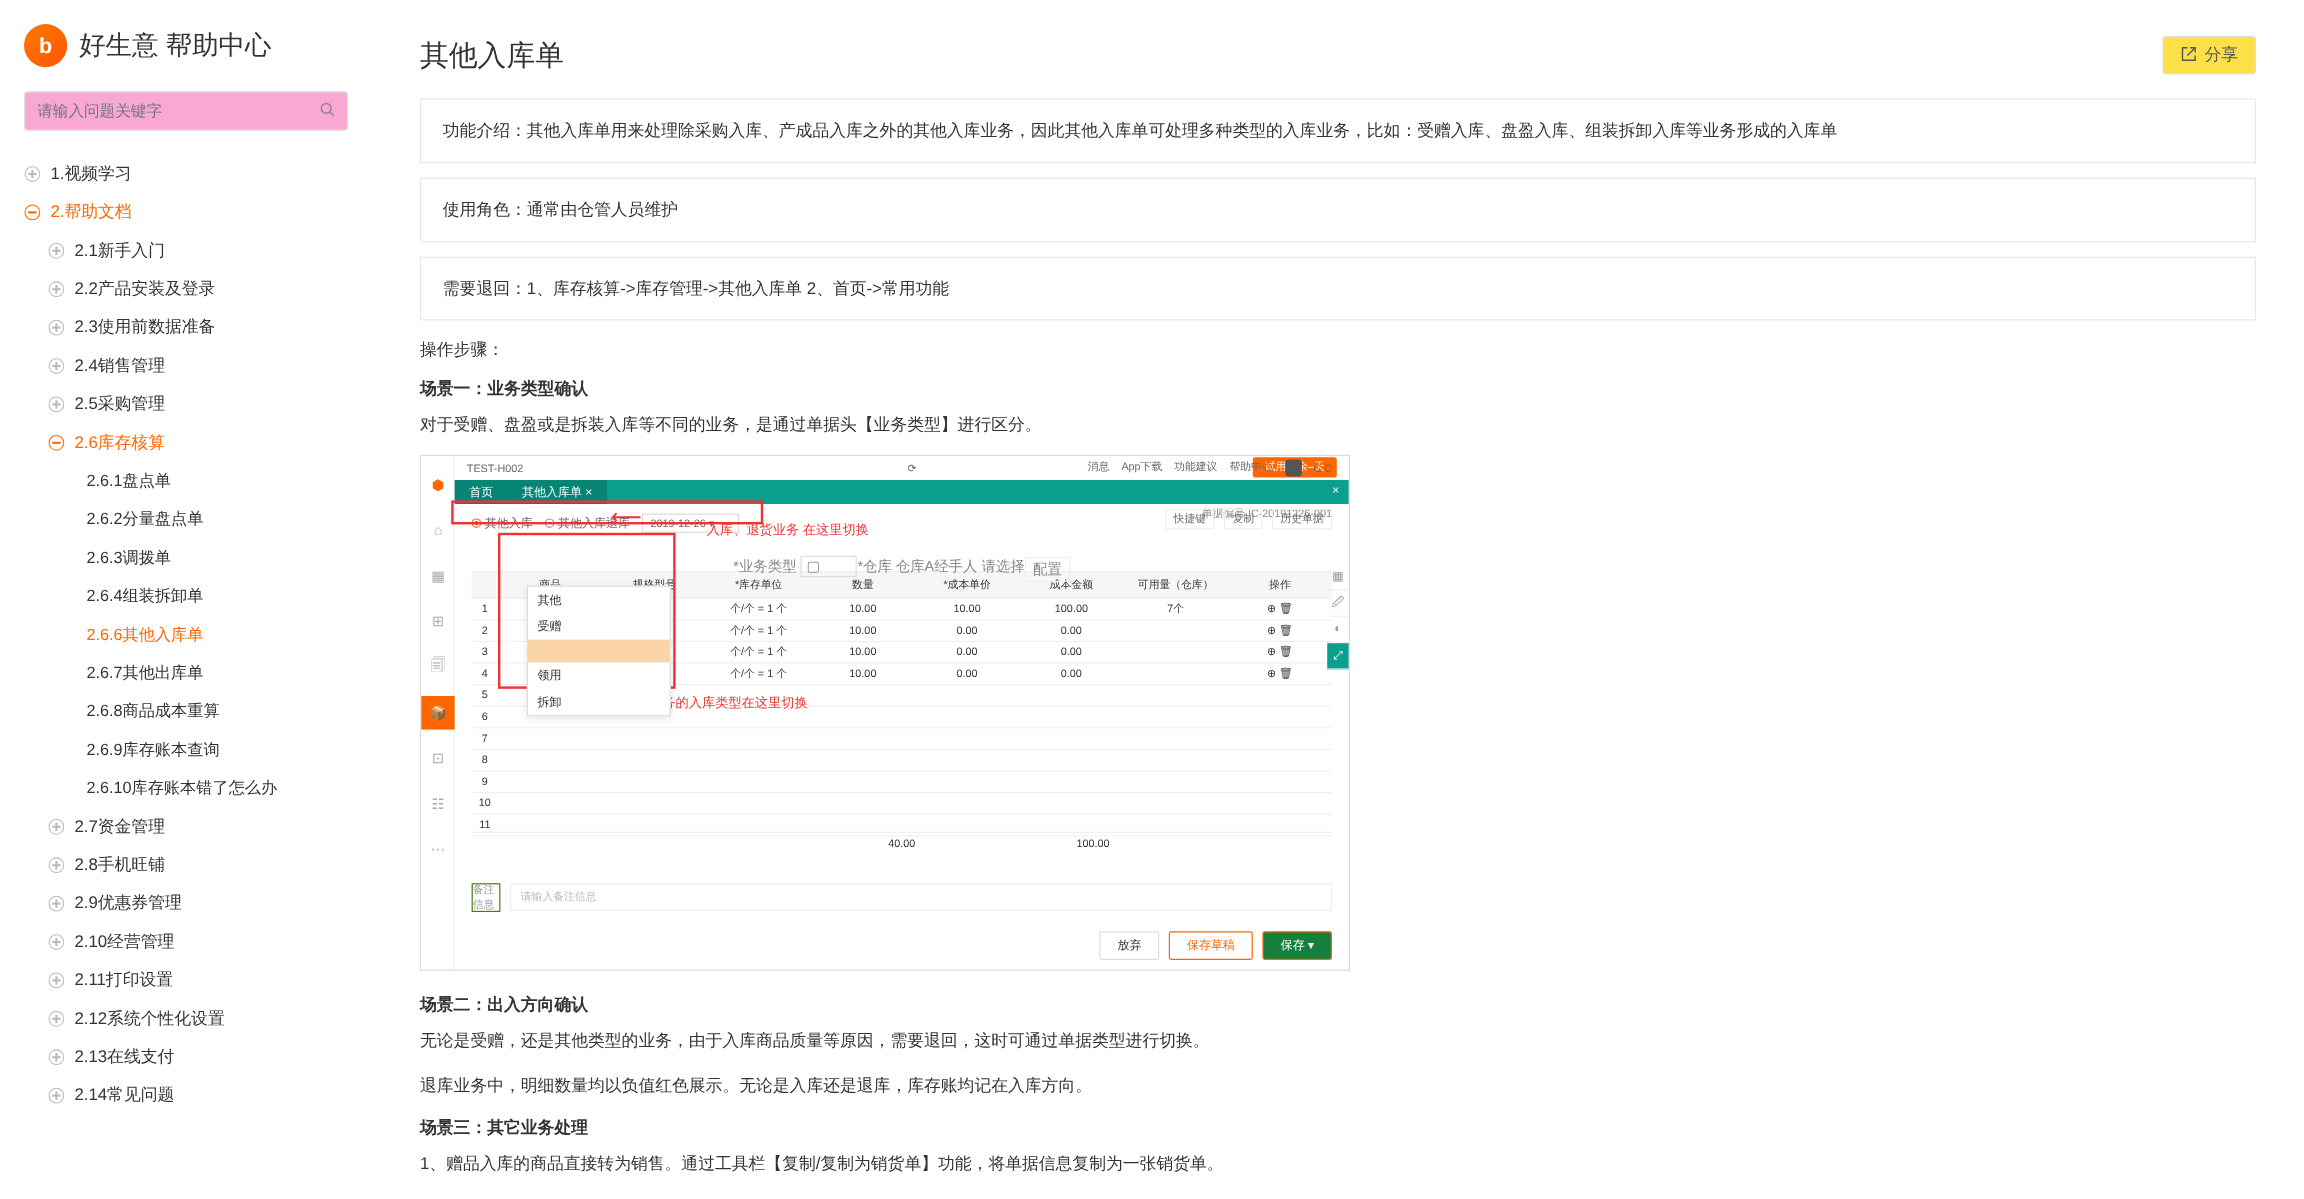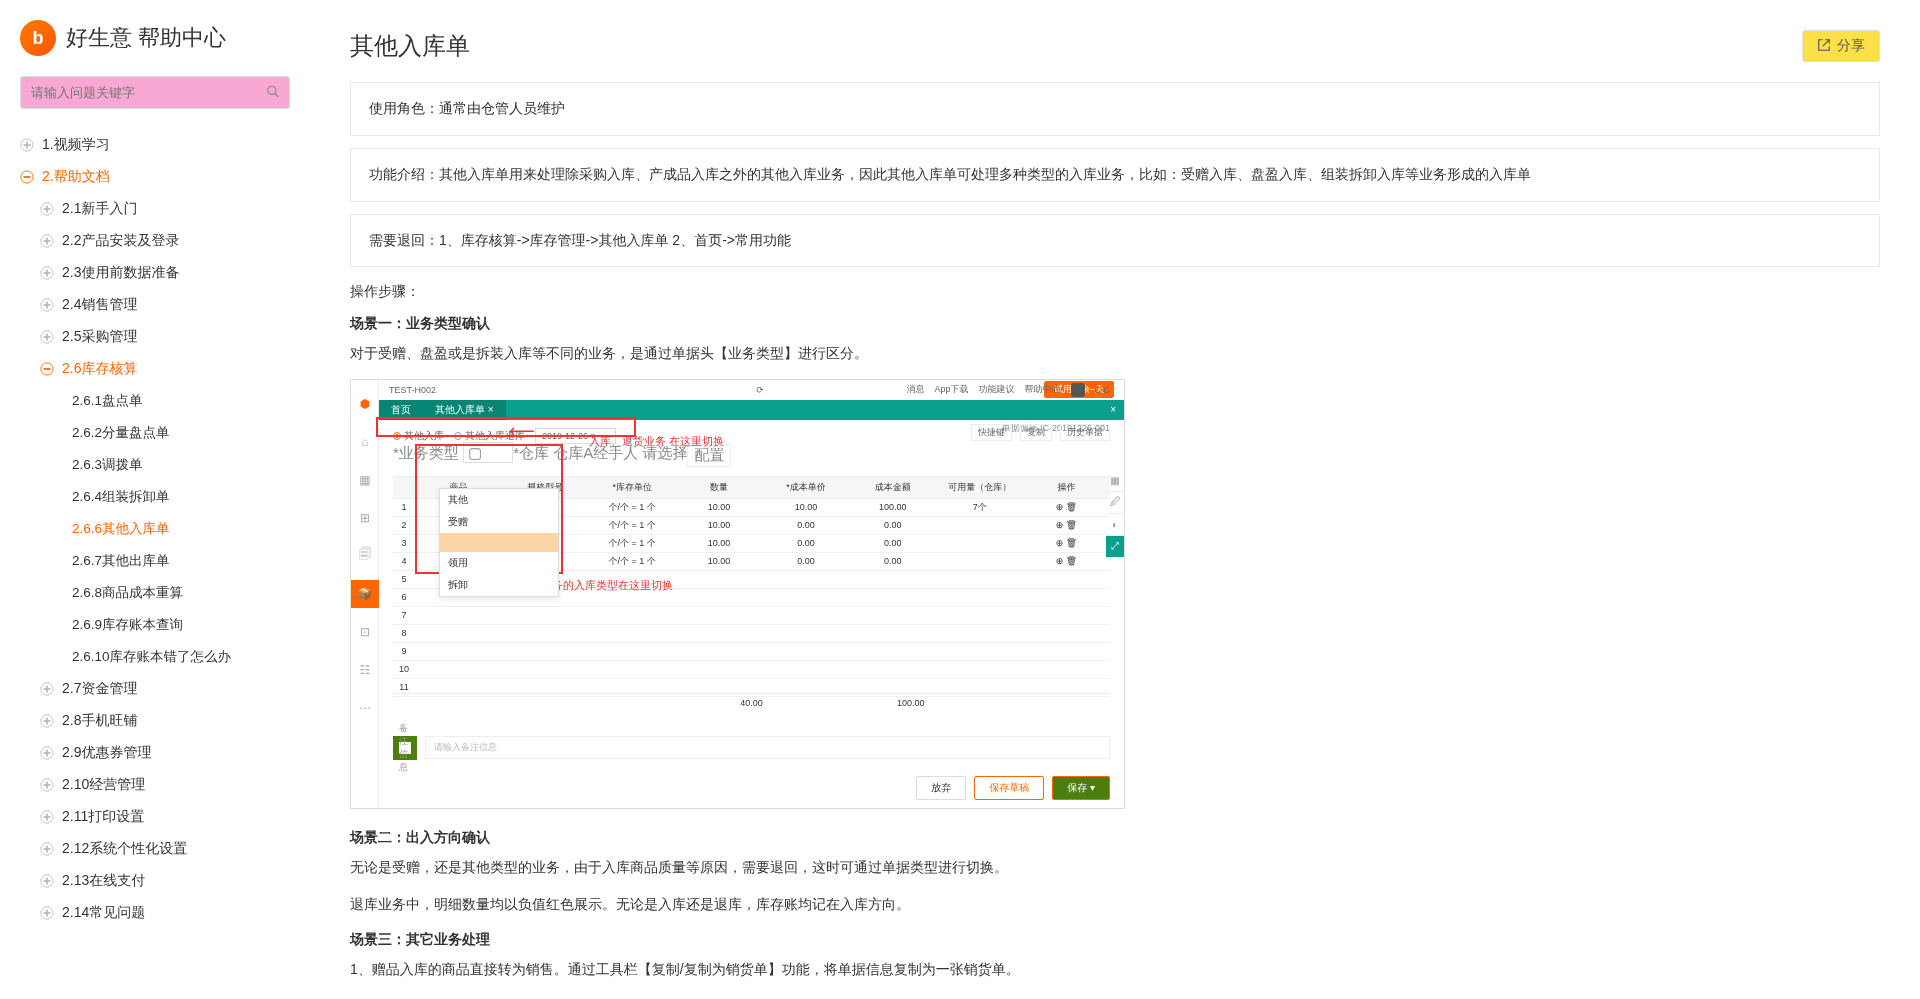--- a/index.html
+++ b/index.html
@@ -50,34 +50,34 @@
 .ss-table{font-size:9px;margin-top:32px}
 .ss-th{display:flex;background:#f6f6f6;border-top:1px solid #eee;border-bottom:1px solid #eee}
 .ss-th>div,.ss-tr>div{padding:4px 6px;flex:1;text-align:center}
 .ss-th>div:first-child,.ss-tr>div:first-child{flex:0 0 22px}
 .ss-tr{display:flex;border-bottom:1px solid #f0f0f0;height:18px;align-items:center}
 .ss-dropdown{position:absolute;left:60px;top:68px;width:120px;background:#fff;border:1px solid #ddd;box-shadow:0 2px 6px rgba(0,0,0,.1);font-size:10px}
 .ss-dropdown-item{padding:4px 8px}
 .ss-dropdown-item.highlight{background:#fbd5a8}
 .ss-bottom{position:absolute;bottom:8px;right:14px;display:flex;gap:8px}
 .ss-btn{padding:4px 14px;font-size:10px;border:1px solid #ddd;background:#fff;border-radius:2px}
-.ss-btn.primary{background:#4d7c0f;color:#fff;border-color:#f60}
+.ss-btn.primary{background:#15803d;color:#fff;border-color:#f60}
 .ss-btn.outline{border-color:#f60;color:#f60}
 .ss-memo{position:absolute;bottom:48px;left:14px;right:14px;display:flex;align-items:center;gap:8px}
-.ss-memo-icon{width:24px;height:24px;border:6px solid #4d7c0f;display:flex;align-items:center;justify-content:center;font-size:9px;color:#999}
+.ss-memo-icon{width:24px;height:24px;border:1px solid #4d7c0f;display:flex;align-items:center;justify-content:center;font-size:9px;color:#999}
 .ss-memo-input{flex:1;border:1px solid #eee;padding:4px 8px;font-size:9px;color:#bbb}
 .ss-totals{position:absolute;bottom:96px;left:14px;right:14px;border-top:1px solid #eee;font-size:9px;padding:4px 0;display:flex}
 .ss-totals>div{flex:1;text-align:center}
 .ss-right-icons{position:absolute;right:0;top:50px;width:18px}
 .ss-right-icon{height:22px;display:flex;align-items:center;justify-content:center;font-size:10px;color:#999;border-bottom:1px solid #eee}
 .ss-right-icon.hl{background:#0b9f8e;color:#fff}
 .ss-doc{position:absolute;right:14px;top:2px;font-size:9px;color:#888}
 .ss-quick{position:absolute;right:14px;top:4px;font-size:9px;color:#666;display:flex;gap:8px}
 .ss-quick span{padding:1px 6px;border:1px solid #eee}
-.ss-field-row{position:absolute;left:14px;right:14px;top:24px;display:flex;justify-content:flex-start;font-size:15px;color:#888}
+.ss-field-row{position:absolute;left:14px;right:14px;top:44px;display:flex;justify-content:center;font-size:12px;color:#888}
 .top-links{position:absolute;right:14px;display:flex;gap:10px;font-size:9px;color:#666;align-items:center}
 .top-links .av{width:14px;height:14px;background:#555;border-radius:3px}
 .orange-btn{background:#f60;color:#fff;padding:2px 10px;font-size:9px;border-radius:2px}
 </style>
 </head>
 <body>
 
 <div class="container">
   <aside class="sidebar">
     <div class="logo-row">
@@ -273,24 +273,24 @@
               <path d="M14 3h7v7"></path>
               <path d="M10 14L21 3"></path>
               <path d="M21 14v7H3V3h7"></path>
             </svg>
         </span>
         <span>分享</span>
       </button>
     </div>
 
     <div class="info-box">
+      <span class="label">功能介绍：</span><span>其他入库单用来处理除采购入库、产成品入库之外的其他入库业务，因此其他入库单可处理多种类型的入库业务，比如：受赠入库、盘盈入库、组装拆卸入库等业务形成的入库单</span>
+    </div>
+    <div class="info-box">
       <span class="label">使用角色：</span><span>通常由仓管人员维护</span>
-    </div>
-    <div class="info-box">
-      <span class="label">功能介绍：</span><span>其他入库单用来处理除采购入库、产成品入库之外的其他入库业务，因此其他入库单可处理多种类型的入库业务，比如：受赠入库、盘盈入库、组装拆卸入库等业务形成的入库单</span>
     </div>
     <div class="info-box">
       <span class="label">需要退回：</span><span>1、库存核算-&gt;库存管理-&gt;其他入库单 2、首页-&gt;常用功能</span>
     </div>
 
     <div class="section-title">操作步骤：</div>
     <div class="section-subtitle">场景一：业务类型确认</div>
     <div class="body-text">对于受赠、盘盈或是拆装入库等不同的业务，是通过单据头【业务类型】进行区分。</div>
 
     <div class="screenshot">

